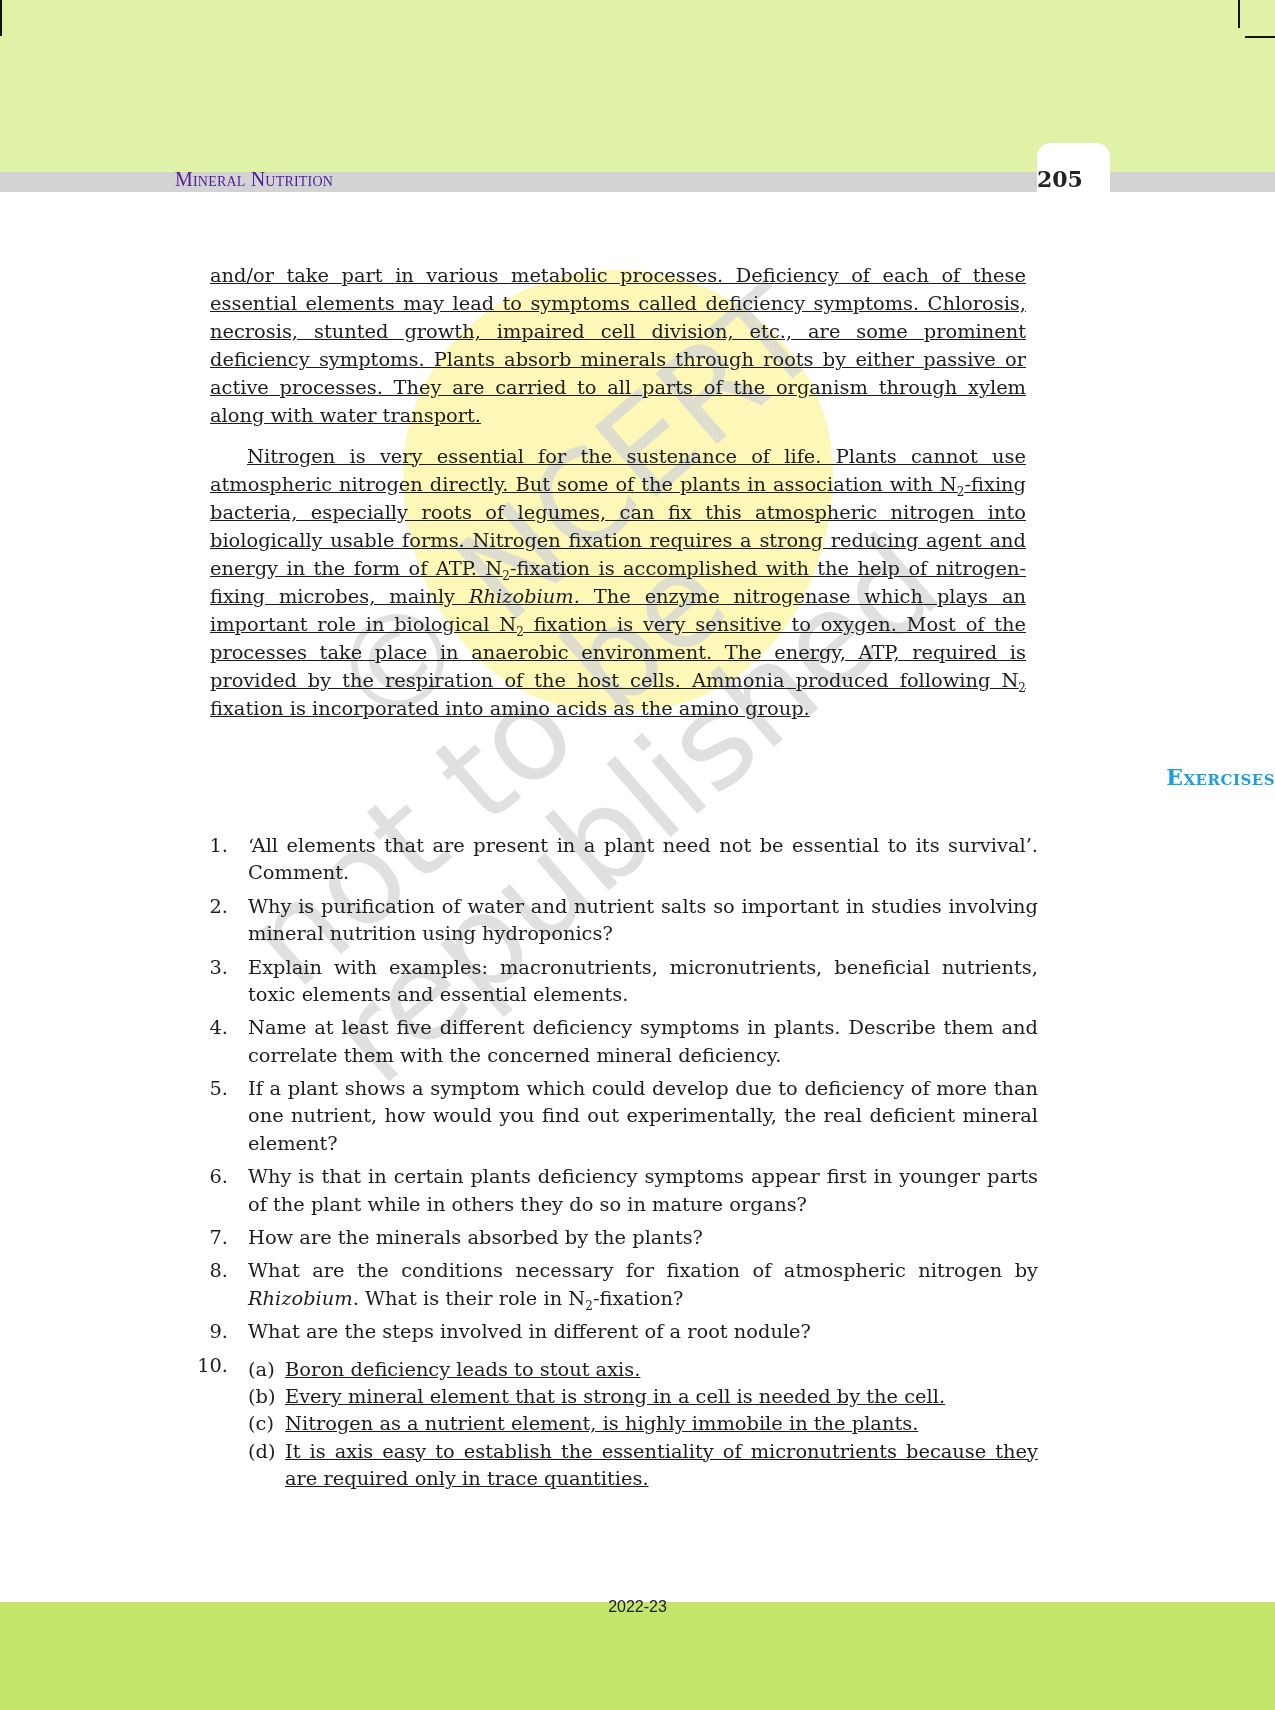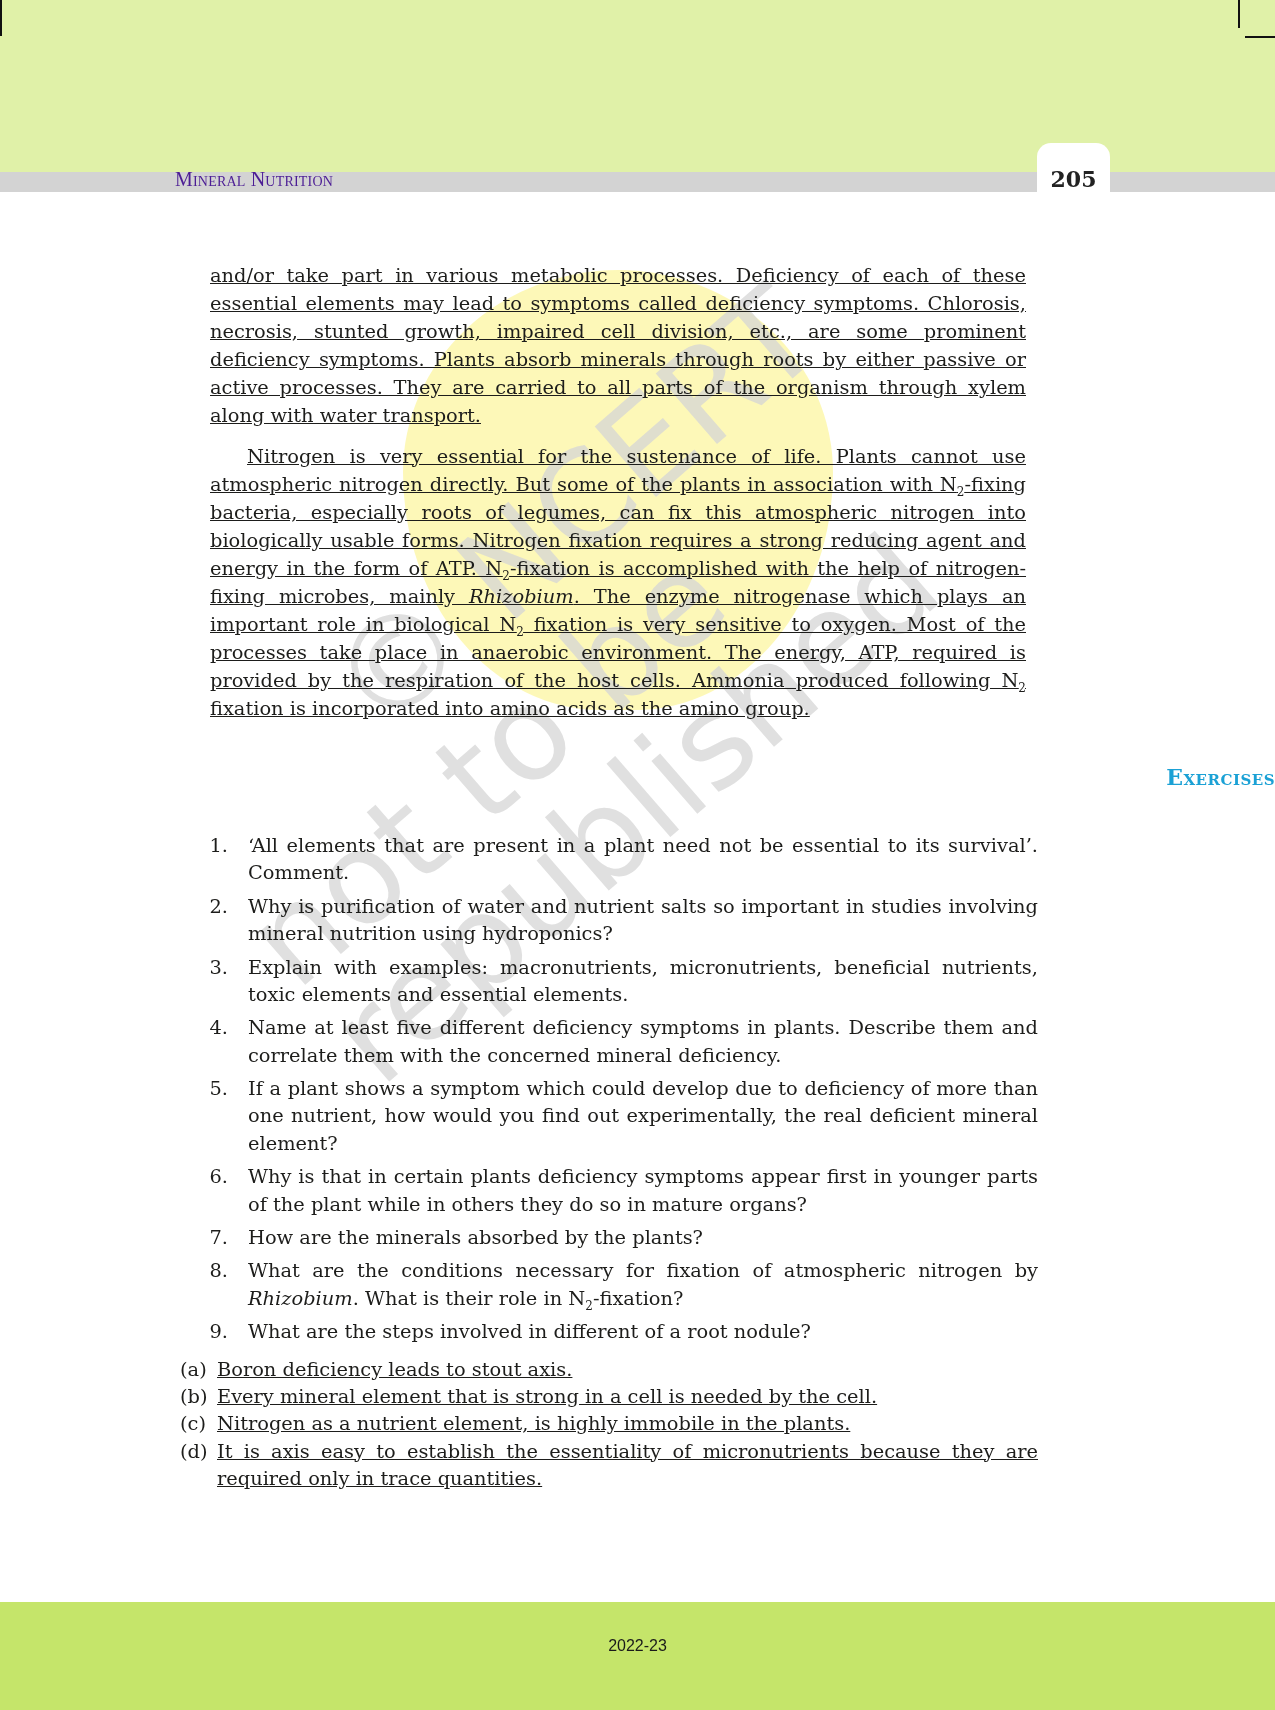--- a/index.html
+++ b/index.html
@@ -20,21 +20,21 @@
   .running-head {
     position: absolute; left: 175px; top: 168px;
     font-family: "Liberation Serif", serif; font-size: 20px; color: #4c1d95;
     font-variant: small-caps; letter-spacing: 0.2px;
   }
   .page-tab {
     position: absolute; left: 1037px; top: 143px; width: 73px; height: 49px;
     background: #ffffff; border-radius: 14px 14px 0 0;
   }
   .page-number {
-    position: absolute; left: 1037px; top: 166px; width: 73px; text-align: center;
+    position: absolute; left: 1037px; top: 166px; width: 73px; text-align: left;
     font-family: "DejaVu Serif", serif; font-weight: bold; font-size: 22px; color: #222;
   }
   .crop { position: absolute; background: #111; }
 
   .highlight-blob {
     position: absolute; left: 403px; top: 270px; width: 430px; height: 440px;
     background: #fdf8b4; border-radius: 50% 50% 46% 46% / 46% 46% 54% 54%;
     opacity: 0.95;
   }
 
@@ -73,21 +73,21 @@
   .sub-item { display: flex; }
   .sub-label { width: 37px; flex: none; }
   .sub-text { flex: 1; text-align: justify; text-decoration: underline; }
 
   .footer-band {
     position: absolute; left: 0; top: 1602px; width: 1275px; height: 108px;
     background: #c5e56a;
   }
   .footer-year {
     position: absolute; left: 0; width: 1275px; top: 1598px; text-align: center;
-    font-family: "Liberation Sans", sans-serif; font-size: 16px; color: #1a1a1a; margin-top: 39px;
+    font-family: "Liberation Sans", sans-serif; font-size: 16px; color: #1a1a1a;
   }
 </style>
 </head>
 <body>
 
 <div class="top-band"></div>
 <div class="header-bar"></div>
 <div class="page-tab"></div>
 <div class="running-head">Mineral Nutrition</div>
 <div class="page-number">205</div>
@@ -143,20 +143,21 @@
   </div>
   <div class="ex-item">
     <span class="ex-num">8.</span>
     <span class="ex-text"><span>What are the conditions necessary for fixation of atmospheric nitrogen by </span><i>Rhizobium</i><span>. What is their role in N</span><sub>2</sub><span>-fixation?</span></span>
   </div>
   <div class="ex-item">
     <span class="ex-num">9.</span>
     <span class="ex-text">What are the steps involved in different of a root nodule?</span>
   </div>
   <div class="ex-item">
+    <span class="ex-num">10.</span>
     <div class="ex-text">
       <div class="sub-list">
         <div class="sub-item">
           <span class="sub-label">(a)</span>
           <span class="sub-text">Boron deficiency leads to stout axis.</span>
         </div>
         <div class="sub-item">
           <span class="sub-label">(b)</span>
           <span class="sub-text">Every mineral element that is strong in a cell is needed by the cell.</span>
         </div>

